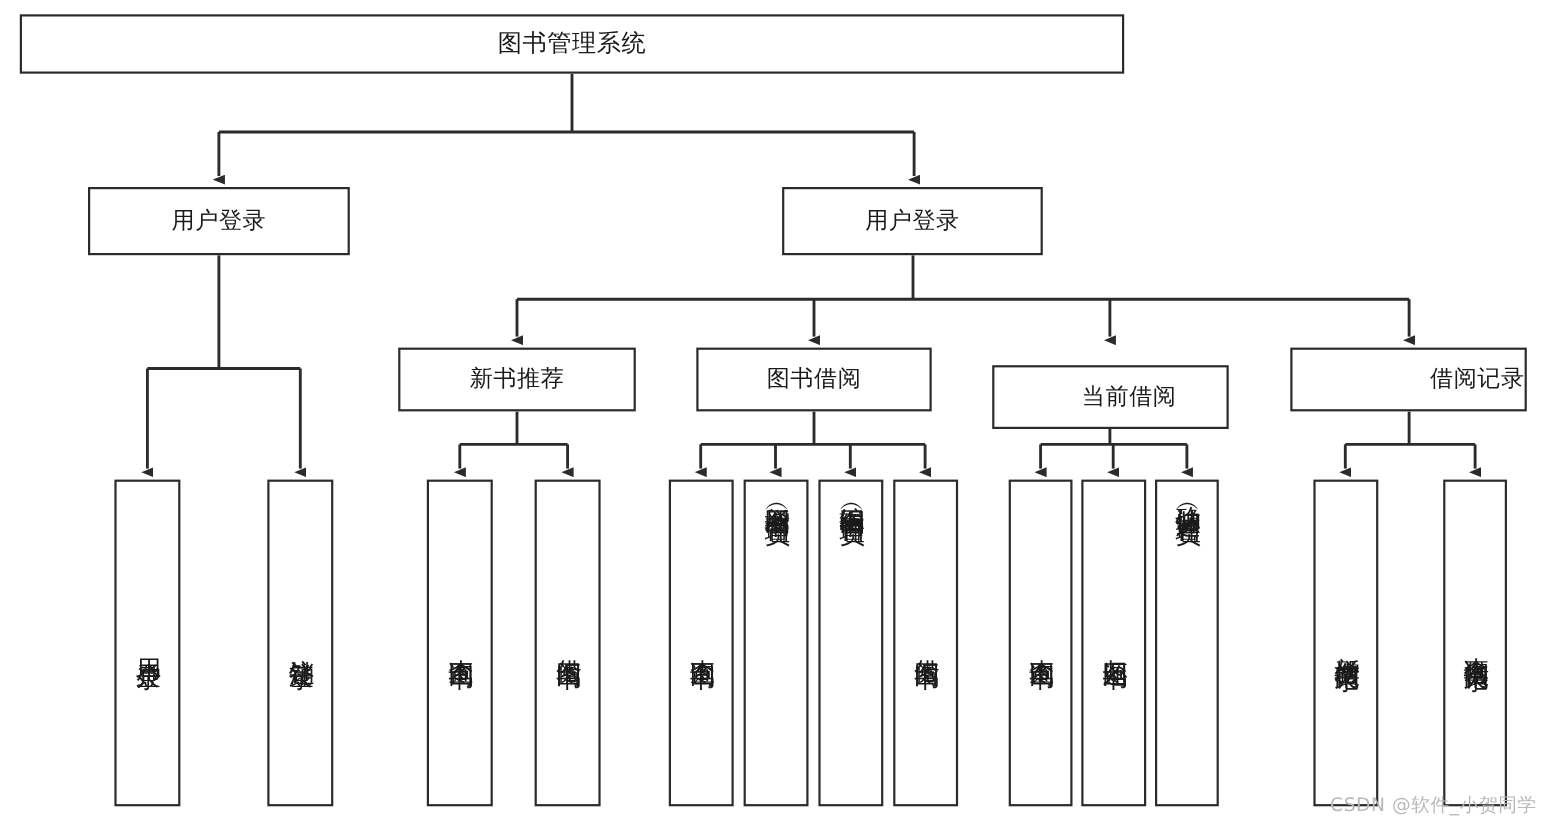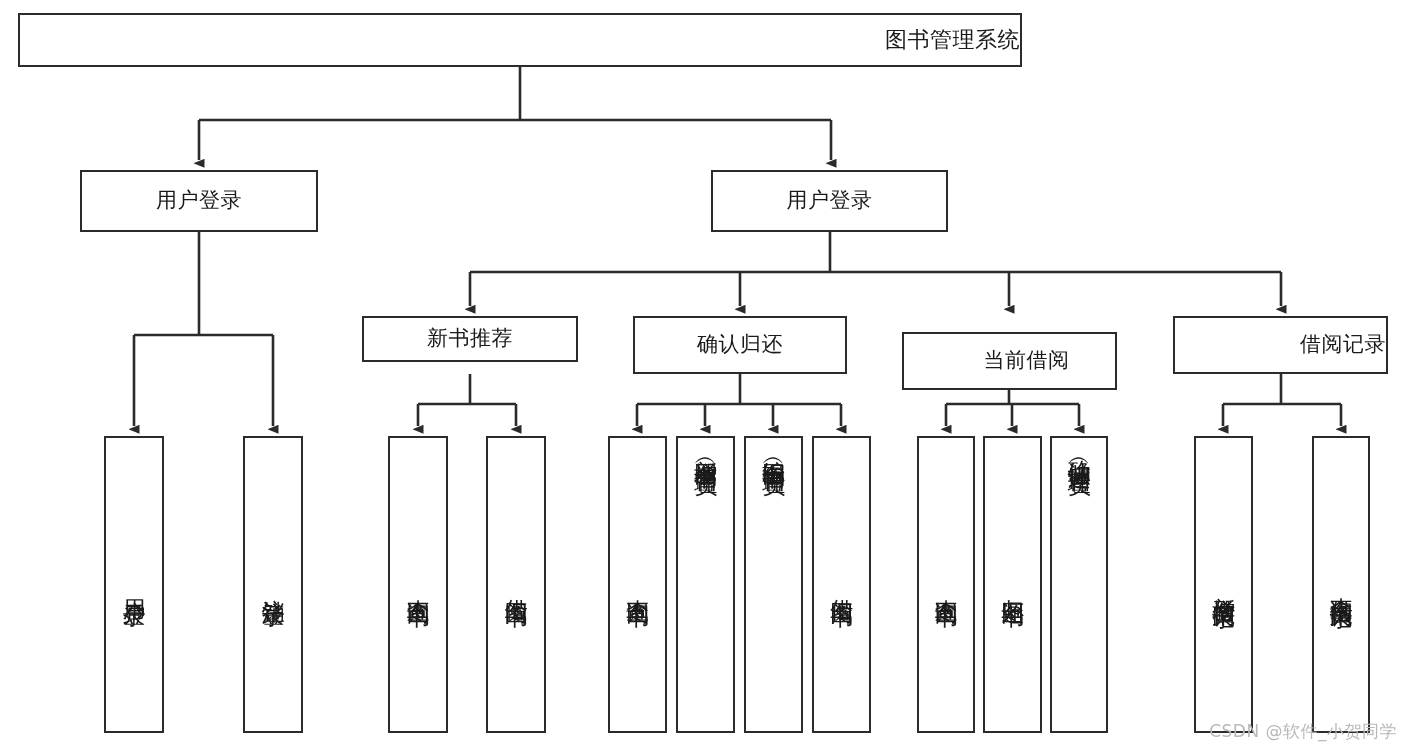--- a/index.html
+++ b/index.html
@@ -128,36 +128,36 @@
       <path d="M1012,404 L1012,426" marker-end="url(#arrow)"></path>
       <path d="M1079,404 L1079,426" marker-end="url(#arrow)"></path>
 
       <path d="M1281,374 L1281,404"></path>
       <path d="M1223,404 L1341,404"></path>
       <path d="M1223,404 L1223,426" marker-end="url(#arrow)"></path>
       <path d="M1341,404 L1341,426" marker-end="url(#arrow)"></path>
     </g>
   </svg>
 
-  <div class="node root horizontal" style="left: 18px; top: 13px; width: 1004px; height: 54px; border-color: rgb(43, 43, 43); background: rgb(255, 255, 255); color: rgb(26, 26, 26); justify-content: flex-end;">
+  <div class="node root horizontal" style="left: 18px; top: 13px; width: 1004px; height: 54px; border-color: rgb(43, 43, 43); background: rgb(255, 255, 255); color: rgb(26, 26, 26);">
     <span class="label">图书管理系统</span>
   </div>
 
   <div class="node horizontal" style="left: 80px; top: 170px; width: 238px; height: 62px; border-color: rgb(43, 43, 43); background: rgb(255, 255, 255); color: rgb(26, 26, 26);">
     <span class="label">用户登录</span>
   </div>
   <div class="node horizontal" style="left: 711px; top: 170px; width: 237px; height: 62px; border-color: rgb(43, 43, 43); background: rgb(255, 255, 255); color: rgb(26, 26, 26);">
     <span class="label">用户登录</span>
   </div>
 
-  <div class="node horizontal" style="left: 362px; top: 316px; width: 216px; height: 46px; border-color: rgb(43, 43, 43); background: rgb(255, 255, 255); color: rgb(26, 26, 26);">
+  <div class="node horizontal" style="left: 362px; top: 316px; width: 216px; height: 58px; border-color: rgb(43, 43, 43); background: rgb(255, 255, 255); color: rgb(26, 26, 26);">
     <span class="label">新书推荐</span>
   </div>
   <div class="node horizontal" style="left: 633px; top: 316px; width: 214px; height: 58px; border-color: rgb(43, 43, 43); background: rgb(255, 255, 255); color: rgb(26, 26, 26);">
-    <span class="label">确认归还</span>
+    <span class="label">图书借阅</span>
   </div>
   <div class="node horizontal" style="left: 902px; top: 332px; width: 215px; height: 58px; border-color: rgb(43, 43, 43); background: rgb(255, 255, 255); color: rgb(26, 26, 26); padding-left: 34px;">
     <span class="label">当前借阅</span>
   </div>
   <div class="node horizontal" style="left: 1173px; top: 316px; width: 215px; height: 58px; border-color: rgb(43, 43, 43); background: rgb(255, 255, 255); color: rgb(26, 26, 26); justify-content: flex-end;">
     <span class="label">借阅记录</span>
   </div>
 
   <div class="node vertical centered" style="left: 104px; top: 436px; width: 60px; height: 297px; border-color: rgb(43, 43, 43); background: rgb(255, 255, 255); color: rgb(26, 26, 26);">
     <span class="label">用户登录</span>

